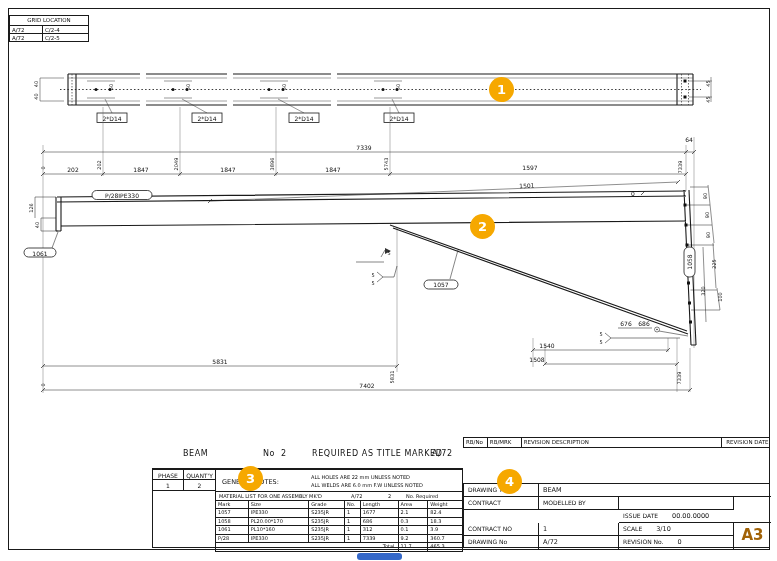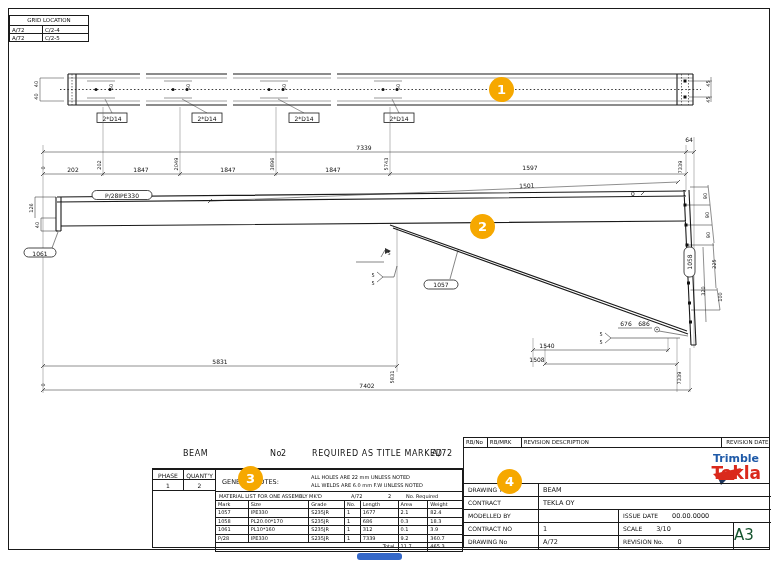--- a/index.html
+++ b/index.html
@@ -52,21 +52,21 @@
   .logo{position:absolute;left:463px;top:448px;width:307px;height:35px;border-left:1px solid #1a1a1a;border-right:1px solid #1a1a1a;box-sizing:border-box;}
   .logo .trimble{position:absolute;right:10px;top:4px;font-size:11px;font-weight:bold;color:#1F5AA8;}
   .logo .tekla{position:absolute;right:8px;top:15px;font-size:17px;font-weight:bold;color:#DA291C;}
   .logo .flag{position:absolute;right:58px;top:19px;}
   .tb{position:absolute;left:463px;top:483px;width:307px;height:65px;display:grid;
       grid-template-columns:75px 80px 115px 37px;grid-template-rows:13px 13px 13px 13px 13px;
       border:1px solid #1a1a1a;box-sizing:border-box;font-size:6px;}
   .tb div{border-right:1px solid #1a1a1a;border-bottom:1px solid #1a1a1a;line-height:12px;padding-left:4px;box-sizing:border-box;overflow:hidden;}
   .tb .sp3{grid-column:2/5;}
   .tb .sp2{grid-column:3/5;}
-  .tb .a3{grid-row:4/6;grid-column:4/5;font-size:15px;line-height:25px;padding-left:0;color:#14532d;border-bottom:none;}
+  .tb .a3{grid-row:4/6;grid-column:4/5;font-size:15px;text-align:center;line-height:25px;padding-left:0;color:#a16207;border-bottom:none;font-weight:bold;}
   .tb .noB{border-bottom:none;}
   .tb .noR{border-right:none;}
   .tb .val{font-size:6.5px;}
   .tb .inl{display:inline;border:none;padding:0;}
   .tb .gap{margin-left:12px;}
   
   .mk{position:absolute;width:25px;height:25px;border-radius:50%;background:#F6A800;color:#fff;
       font-size:13px;font-weight:bold;text-align:center;line-height:25px;z-index:5;}
   .bluebar{position:absolute;left:357px;top:553px;width:45px;height:7px;background:#3568C8;border-radius:3px;}
 </style>
@@ -202,21 +202,21 @@
       <text class="dm" x="220" y="363.5" text-anchor="middle">5831</text>
       <text class="dm5" transform="rotate(-90 394 377)" x="394" y="377" text-anchor="middle">5831</text>
       <text class="dm" x="367" y="388" text-anchor="middle">7402</text>
       <text class="dm5" transform="rotate(-90 45 385)" x="45" y="385" text-anchor="middle">0</text>
       <text class="dm5" transform="rotate(-90 681 378)" x="681" y="378" text-anchor="middle">7339</text>
     </g>
   </svg>
 
   <div class="asm">
     <span style="left:183px">BEAM</span>
-    <span style="left:270px">No</span>
+    <span style="left:263px">No</span>
     <span style="left:281px">2</span>
     <span style="left:312px">REQUIRED AS TITLE MARKED</span>
     <span style="left:432px">A/72</span>
   </div>
 
   <div class="blk"></div>
 
   <div class="ph">
     <div class="r">
       <div class="c1">PHASE</div>
@@ -297,36 +297,25 @@
     </div>
   </div>
 
   <div class="rev">
     <div class="rc1">RB/No</div>
     <div class="rc2">RB/MRK</div>
     <div class="rc3">REVISION DESCRIPTION</div>
     <div class="rc4">REVISION DATE</div>
   </div>
 
-  <div class="logo">
-    <div class="trimble">Trimble</div>
-    <div class="flag">
-      <svg width="32" height="18">
-        <polygon points="2,7 30,1 23,13 8,13" fill="#DA291C"></polygon>
-        <polygon points="8,13 15,13 10,18" fill="#1B365D"></polygon>
-      </svg>
-    </div>
-    <div class="tekla">Tekla</div>
-  </div>
 
   <div class="tb">
     <div>DRAWING TITLE</div>
     <div class="sp3 val noR">BEAM</div>
     <div>CONTRACT</div>
-    <div class="sp3 val noR">TEKLA OY</div>
     <div>MODELLED BY</div>
     <div></div>
     <div class="sp2 noR">
       <span class="inl">ISSUE DATE</span>
       <span class="inl gap val">00.00.0000</span>
     </div>
     <div>CONTRACT NO</div>
     <div class="val">1</div>
     <div>
       <span class="inl">SCALE</span>

